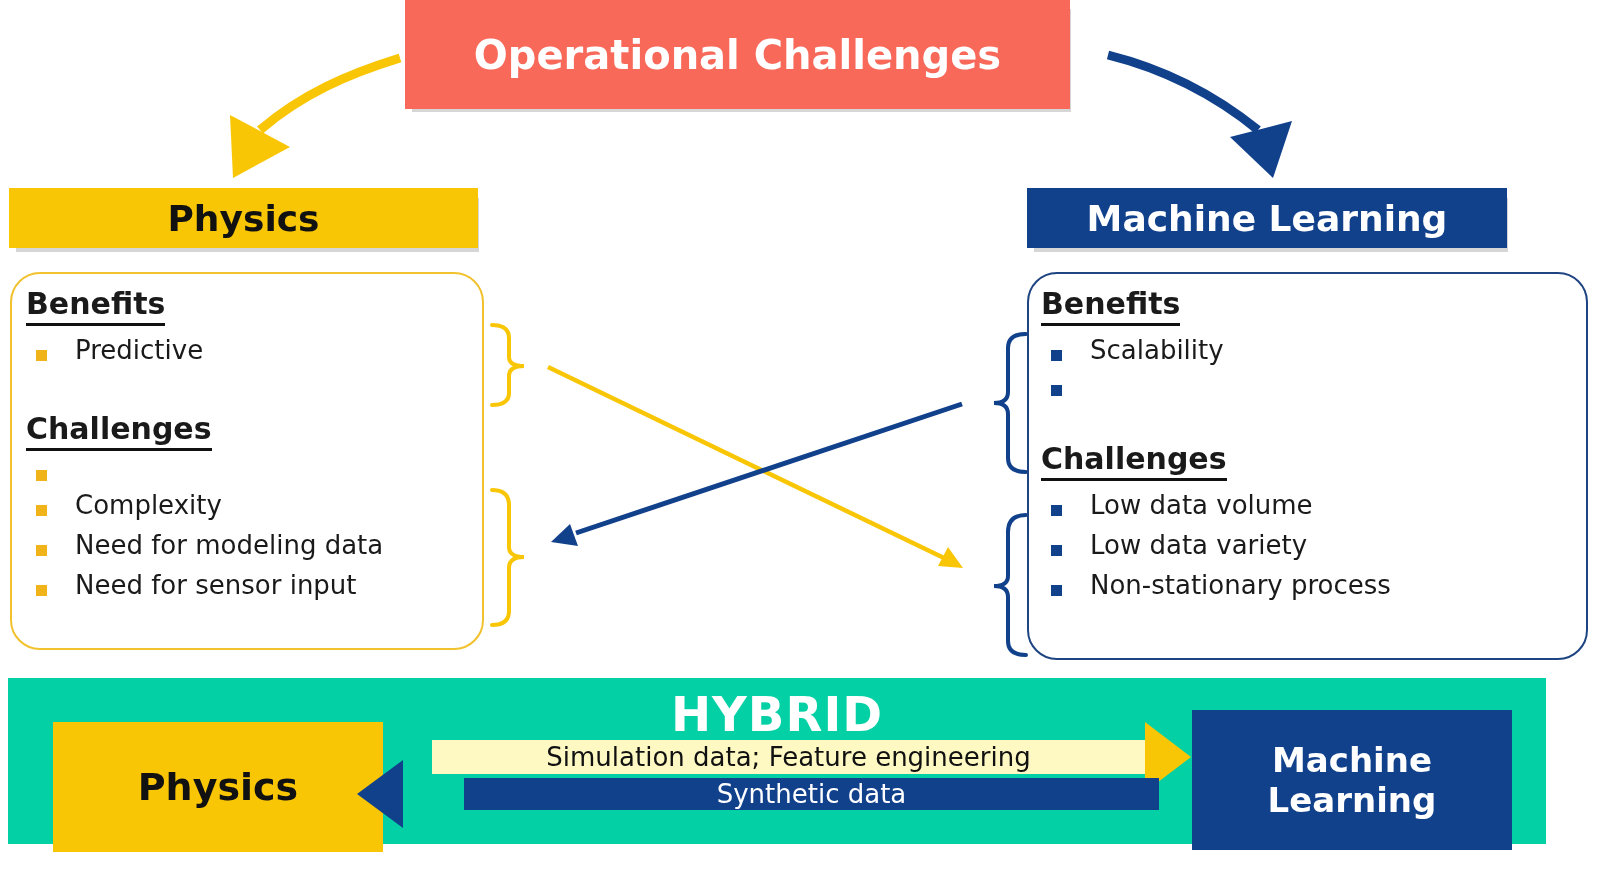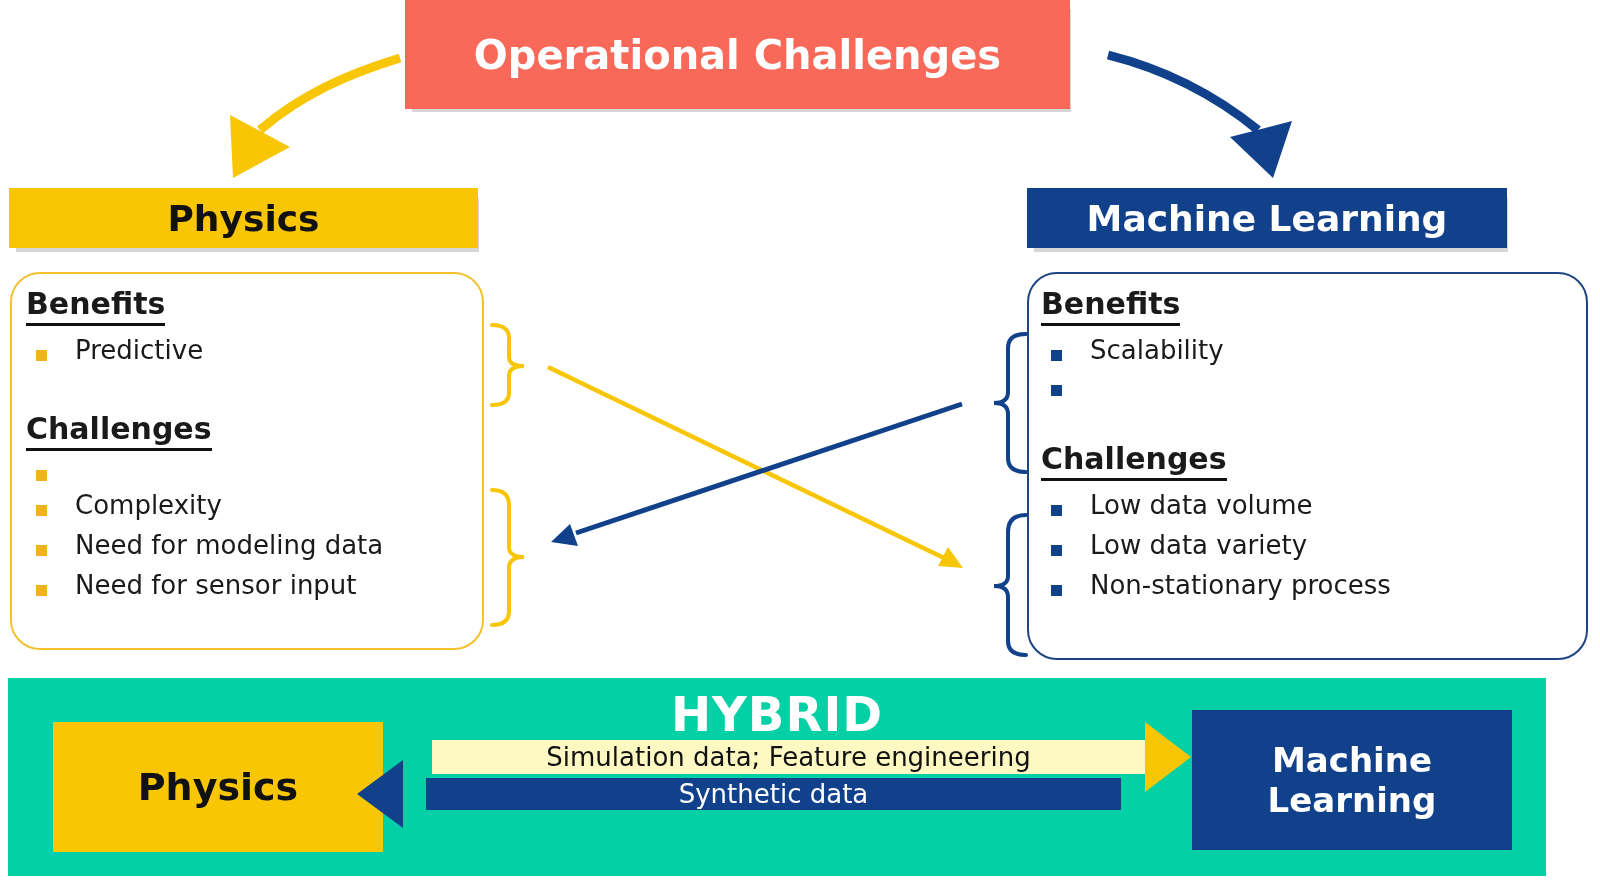--- a/index.html
+++ b/index.html
@@ -33,33 +33,33 @@
   .bitem{display:flex;align-items:center;margin-top:8px;}
   .bullet{width:11px;height:11px;margin:11px 28px 0 10px;flex:none;}
   .yellow-b .bullet{background:#F0B41A;}
   .navy-b .bullet{background:#12418C;}
   .btext{font-size:26px;line-height:32px;white-space:nowrap;}
 
   
   .connectors{left:0;top:0;width:1600px;height:894px;pointer-events:none;}
 
   
-  .hybrid-band{left:8px;top:678px;width:1538px;height:198px;background:#04D0A5;}
+  .hybrid-band{left:8px;top:678px;width:1538px;height:166px;background:#04D0A5;}
   .hybrid-title{position:absolute;left:0;right:0;top:8px;text-align:center;
                 color:#ffffff;font-size:48px;font-weight:bold;letter-spacing:1px;}
   .hybrid-phys{position:absolute;left:45px;top:44px;width:330px;height:130px;background:#F9C606;}
   .hybrid-phys span{color:#111;font-size:38px;font-weight:bold;}
   .hybrid-ml{position:absolute;left:1184px;top:32px;width:320px;height:140px;background:#12418C;}
   .hybrid-ml span{color:#fff;font-size:34px;font-weight:bold;width:200px;line-height:40px;}
   .harrow-yellow{position:absolute;left:424px;top:62px;width:713px;height:34px;background:#fef9c3;}
   .harrow-yellow span{font-size:26px;color:#111;line-height:34px;}
   .yhead{position:absolute;left:1137px;top:44px;width:0;height:0;
          border-top:35px solid transparent;border-bottom:35px solid transparent;
          border-left:46px solid #F9C606;}
-  .harrow-blue{position:absolute;left:418px;top:100px;width:695px;height:32px;background:#12418C;}
+  .harrow-blue{position:absolute;left:456px;top:100px;width:695px;height:32px;background:#12418C;}
   .harrow-blue span{font-size:26px;color:#fff;line-height:32px;}
   .bhead{position:absolute;left:349px;top:82px;width:0;height:0;
          border-top:34px solid transparent;border-bottom:34px solid transparent;
          border-right:46px solid #12418C;}
 </style>
 </head>
 <body>
 
 <div class="canvas">
 

